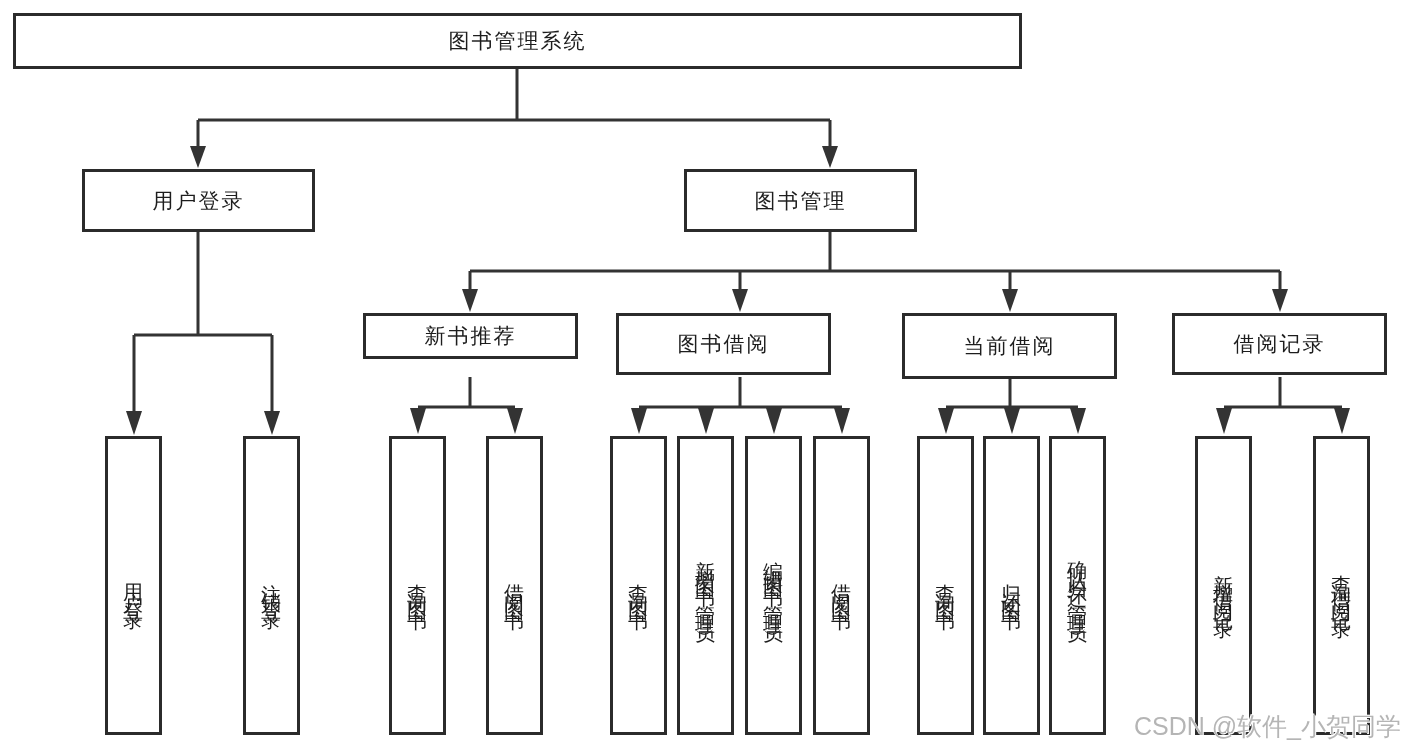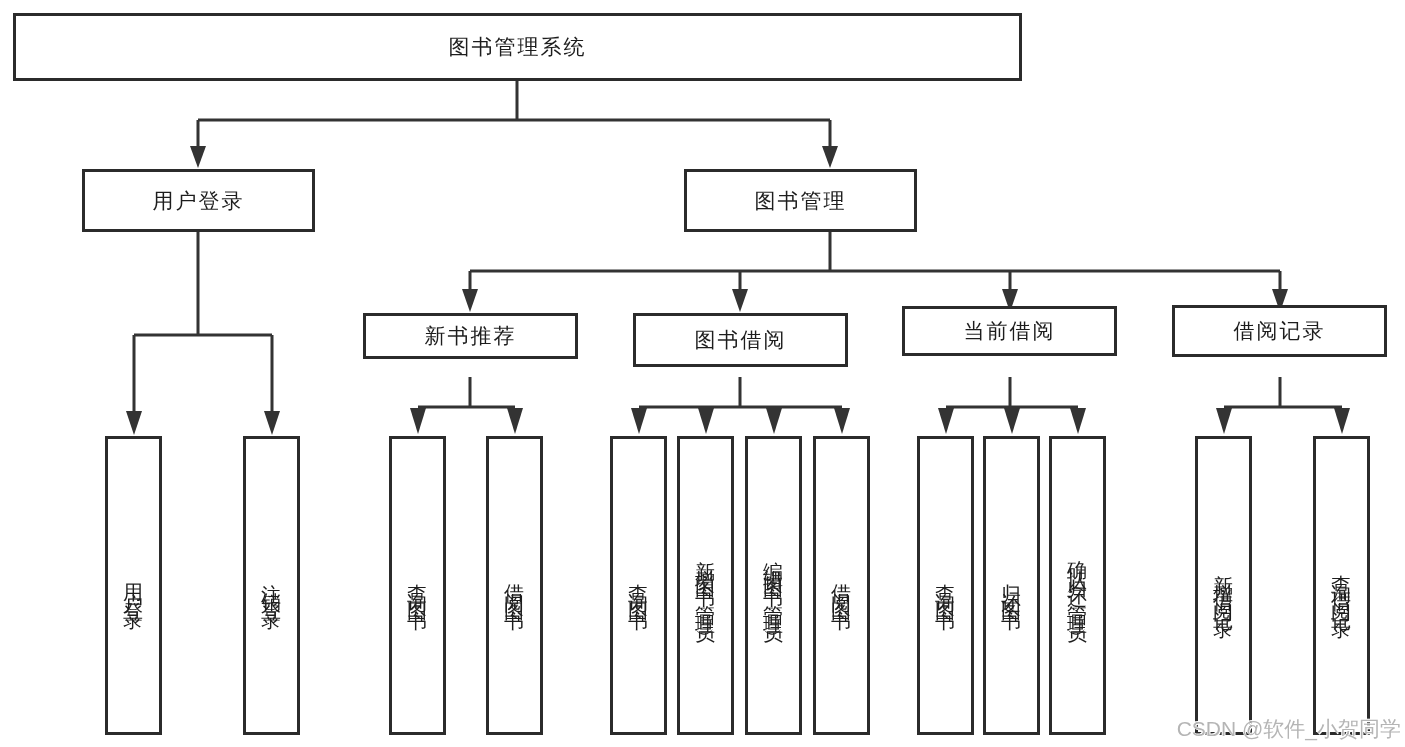--- a/index.html
+++ b/index.html
@@ -36,21 +36,21 @@
     writing-mode:vertical-rl;
     text-orientation:mixed;
     font-size:20px;
     letter-spacing:9px;
     line-height:1;
     white-space:nowrap;
   }
   .watermark{
     position:absolute;
     right:4px;bottom:4px;
-    font-size:21px;
+    font-size:25px;
     color:var(--wm);
     text-shadow:1px 1px 0 #ffffff,-1px -1px 0 #ffffff;
     white-space:nowrap;
   }
 </style>
 </head>
 <body>
 
 <div class="canvas">
 
@@ -90,41 +90,41 @@
       <polygon class="ca" points="1004,408 1020,408 1012,434"></polygon>
       <polygon class="ca" points="1070,408 1086,408 1078,434"></polygon>
     </g>
     <g>
       <path class="cl" d="M1280 377 V407 M1224 407 H1342"></path>
       <polygon class="ca" points="1216,408 1232,408 1224,434"></polygon>
       <polygon class="ca" points="1334,408 1350,408 1342,434"></polygon>
     </g>
   </svg>
 
-  <div class="hbox" style="left:13px;top:13px;width:1009px;height:68px">
+  <div class="hbox" style="left:13px;top:13px;width:1009px;height:56px">
     <span>图书管理系统</span>
   </div>
 
   <div class="hbox" style="left:82px;top:169px;width:233px;height:63px">
     <span>用户登录</span>
   </div>
   <div class="hbox" style="left:684px;top:169px;width:233px;height:63px">
     <span>图书管理</span>
   </div>
 
   <div class="hbox" style="left:363px;top:313px;width:215px;height:46px">
     <span>新书推荐</span>
   </div>
-  <div class="hbox" style="left:633px;top:313px;width:215px;height:54px">
+  <div class="hbox" style="left:616px;top:313px;width:215px;height:62px">
     <span>图书借阅</span>
   </div>
-  <div class="hbox" style="left:902px;top:306px;width:215px;height:50px">
+  <div class="hbox" style="left:902px;top:313px;width:215px;height:66px">
     <span>当前借阅</span>
   </div>
-  <div class="hbox" style="left:1172px;top:305px;width:215px;height:52px">
+  <div class="hbox" style="left:1172px;top:313px;width:215px;height:62px">
     <span>借阅记录</span>
   </div>
 
   <div class="vbox" style="left:105px;top:436px">
     <span>用户登录</span>
   </div>
   <div class="vbox" style="left:243px;top:436px">
     <span>注销登录</span>
   </div>
 

